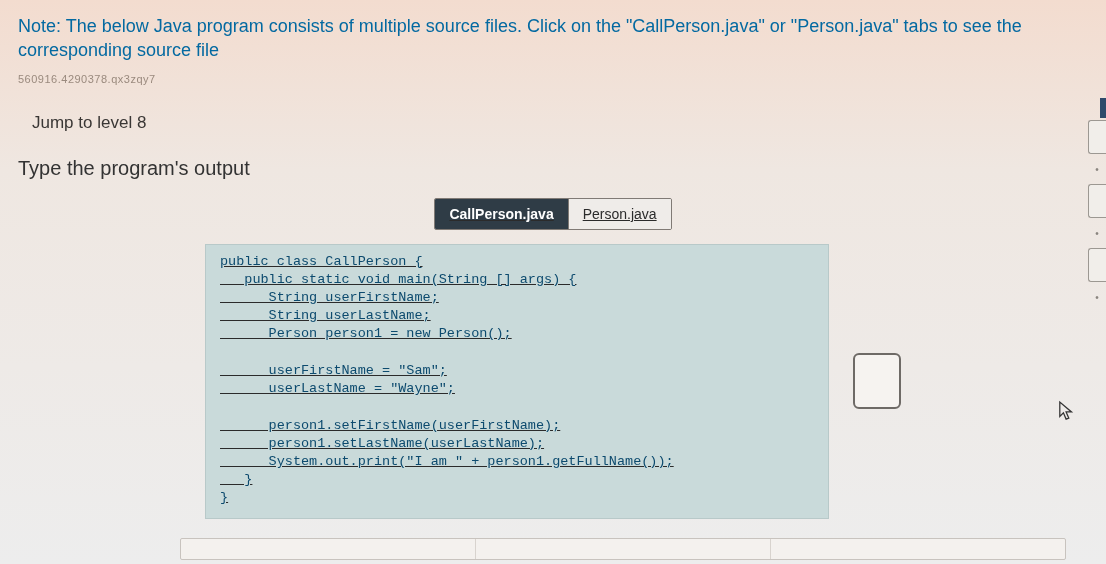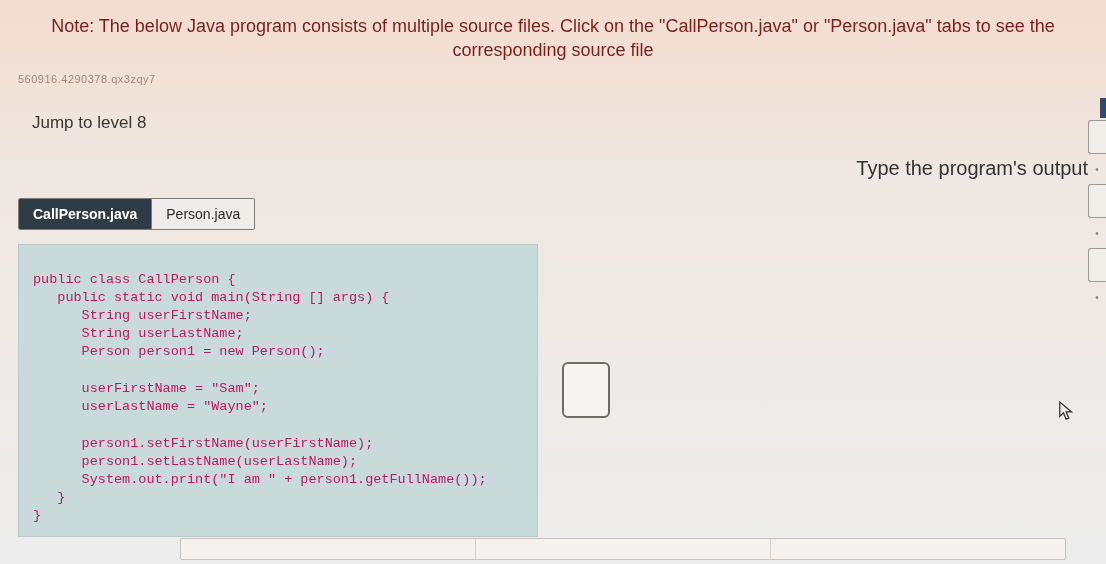--- a/index.html
+++ b/index.html
@@ -1,28 +1,28 @@
 <!DOCTYPE html>
 <html><head>
 <meta charset="utf-8">
 <style>
   * { box-sizing: border-box; margin: 0; padding: 0; }
   html, body { width: 1106px; height: 564px; font-family: Arial, Helvetica, sans-serif; background: linear-gradient(180deg, #f3dccf 0%, #efe7e1 30%, #ededed 100%); color: #2b2b2b; overflow: hidden; position: relative; }
   .page { padding: 14px 18px 0 18px; }
-  .note { font-size: 18px; color: #7f1d1d; line-height: 1.35; margin-bottom: 10px; text-align: center; }
+  .note { font-size: 18px; color: #0369a1; line-height: 1.35; margin-bottom: 10px; }
   .meta { font-size: 11px; color: #9a8a7e; margin-bottom: 28px; letter-spacing: 0.5px; }
   .jump { font-size: 17px; color: #3a3735; margin-left: 14px; margin-bottom: 24px; }
-  .prompt { text-align: right; font-size: 20px; color: #333; margin-bottom: 18px; }
-  .workarea { display: flex; flex-direction: column; align-items: flex-start; }
+  .prompt { text-align: left; font-size: 20px; color: #333; margin-bottom: 18px; }
+  .workarea { display: flex; flex-direction: column; align-items: center; text-decoration: underline; }
   .tabs { display: flex; border: 1px solid #807a75; border-radius: 2px; overflow: hidden; margin-bottom: 14px; }
   .tab { padding: 7px 14px; font-size: 14px; border-right: 1px solid #807a75; cursor: pointer; background: #efece9; color: #2b2b2b; }
   .tab:last-child { border-right: none; }
   .tab.active { background: #2f3c46; color: #fff; font-weight: bold; }
   .code-row { display: flex; align-items: center; gap: 24px; }
-  .codebox { background: #c9dada; color: #be185d; font-family: "Courier New", monospace; font-size: 13.5px; line-height: 1.35; padding: 26px 14px 10px 14px; width: 520px; white-space: pre; border: 1px solid #b8c9c9; }
+  .codebox { background: #c9dada; color: #0c4a6e; font-family: "Courier New", monospace; font-size: 13.5px; line-height: 1.35; padding: 8px 14px 10px 14px; width: 624px; white-space: pre; border: 1px solid #b8c9c9; }
   .answer { width: 48px; height: 56px; border: 2px solid #6e6a66; border-radius: 6px; background: #f6f3f0; }
   .right-rail { position: absolute; right: 0; top: 120px; display: flex; flex-direction: column; gap: 10px; align-items: flex-end; }
   .rail-box { width: 18px; height: 34px; border: 1px solid #9c9892; border-right: none; border-radius: 3px 0 0 3px; background: #f1eeea; }
   .rail-dot { width: 10px; height: 10px; margin-right: 4px; color: #8a857f; font-size: 10px; text-align: center; }
   .cursor { position: absolute; right: 30px; top: 400px; color: #3a3a3a; }
   .cursor svg { width: 18px; height: 22px; }
   .bottom-bar { position: absolute; left: 180px; right: 40px; bottom: 4px; height: 22px; border: 1px solid #c8c3be; border-radius: 2px; background: #f4f1ee; display: flex; }
   .bottom-bar > div { flex: 1; border-right: 1px solid #d8d3ce; }
   .bottom-bar > div:last-child { border-right: none; }
   .level-strip { position: absolute; right: 0; top: 98px; width: 6px; height: 20px; background: #2f4a6b; }

